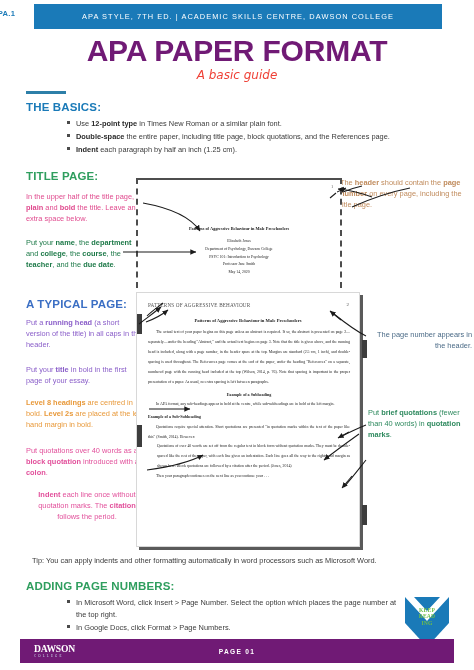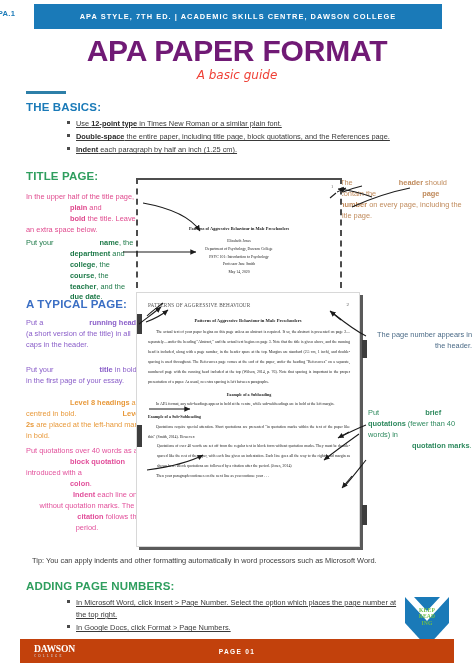--- a/index.html
+++ b/index.html
@@ -11,21 +11,21 @@
   .page{position:relative;width:474px;height:670px;}
 
   
   .topbar{
     position:absolute;left:34px;top:4px;width:408px;height:25px;
     background:#1a7ab8;
   }
   .topbar-text{
     position:absolute;left:0;top:0;width:408px;height:25px;
     display:flex;align-items:center;justify-content:center;
-    color:#ffffff;font-size:7.4px;font-weight:bold;letter-spacing:1.05px;
+    color:#ffffff;font-size:7.4px;font-weight:normal;letter-spacing:1.05px;
     white-space:nowrap;
   }
   .corner-tab{
     position:absolute;left:-8px;top:9px;
     color:#1a7ab8;font-size:7.6px;font-weight:bold;letter-spacing:.3px;
   }
 
   
   .main-title{
     position:absolute;left:0;top:34px;width:474px;text-align:center;
@@ -47,37 +47,37 @@
   .sec-basics{left:26px;top:101px;color:#1a7ab8;}
   .sec-title-page{left:26px;top:170px;color:#2f9e5e;}
   .sec-typical{left:26px;top:298px;color:#3b6fc4;}
   .sec-adding{left:26px;top:580px;color:#2f9e5e;}
 
   
   ul.bl{
     position:absolute;margin:0;padding:0;list-style:none;
     font-size:7.4px;color:#3a3a3a;line-height:1.62;
   }
-  ul.bl li{position:relative;padding-left:9px;margin:0 0 1.2px 0;text-decoration:underline;}
+  ul.bl li{position:relative;padding-left:9px;margin:0 0 1.2px 0;}
   ul.bl li:before{
     content:"";position:absolute;left:0;top:3.1px;
     width:2.6px;height:2.6px;background:#4a4a4a;
   }
   ul.bl b{font-weight:bold;color:#2b2b2b;}
   .basics-list{left:67px;top:118px;width:400px;}
   .adding-list{left:67px;top:597px;width:330px;}
 
   .tip{
     position:absolute;left:32px;top:556px;width:420px;
     font-size:7.4px;color:#3a3a3a;
   }
 
   
   .ann{position:absolute;font-size:7.4px;line-height:1.47;}
-  .ann b{font-weight:bold;margin-left:44px;}
+  .ann b{font-weight:bold;}
   .ann-pink{color:#e04a8e;}
   .ann-green{color:#1e7a49;}
   .ann-brown{color:#c08b5c;}
   .ann-purple{color:#8a5ec9;}
   .ann-orange{color:#e8993a;}
   .ann-magenta{color:#e2509b;}
   .ann-dgreen{color:#2f8a5f;}
   .ann-slate{color:#4a6a86;}
 
   .a1{left:26px;top:192px;width:110px;}
@@ -169,21 +169,21 @@
   }
   .keep-txt{
     position:absolute;left:0;top:10px;width:44px;text-align:center;
     font-size:5.6px;font-weight:bold;color:#6fbe4a;line-height:1.16;
     letter-spacing:.2px;font-family:"Liberation Serif",serif;
   }
 
   
   .footer{
     position:absolute;left:20px;top:639px;width:434px;height:24px;
-    background:#c2410c;
+    background:#701a75;
   }
   .footer-page{
     position:absolute;left:0;top:0;width:434px;height:24px;
     display:flex;align-items:center;justify-content:center;
     color:#ffffff;font-size:6.6px;font-weight:bold;letter-spacing:1.3px;
   }
   .logo{
     position:absolute;left:14px;top:4.5px;width:62px;
   }
   .logo-name{

